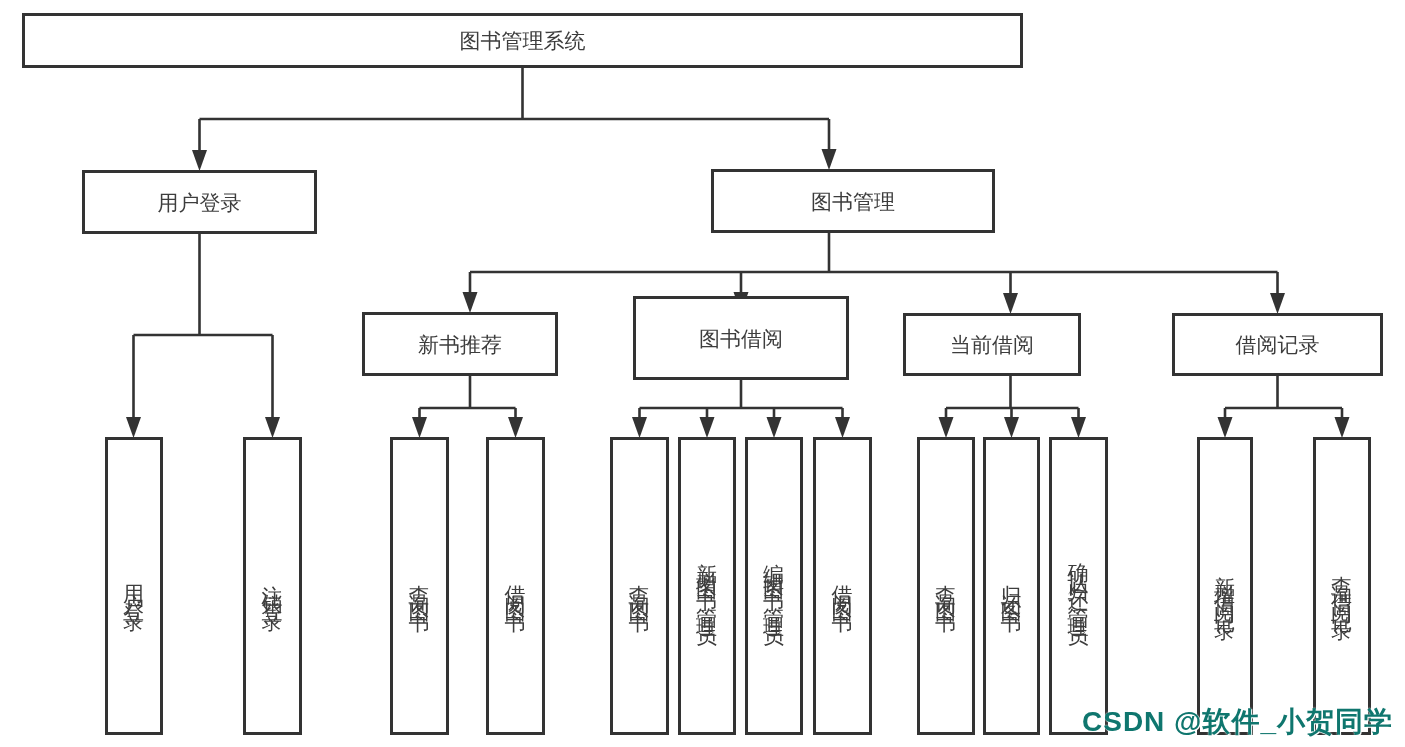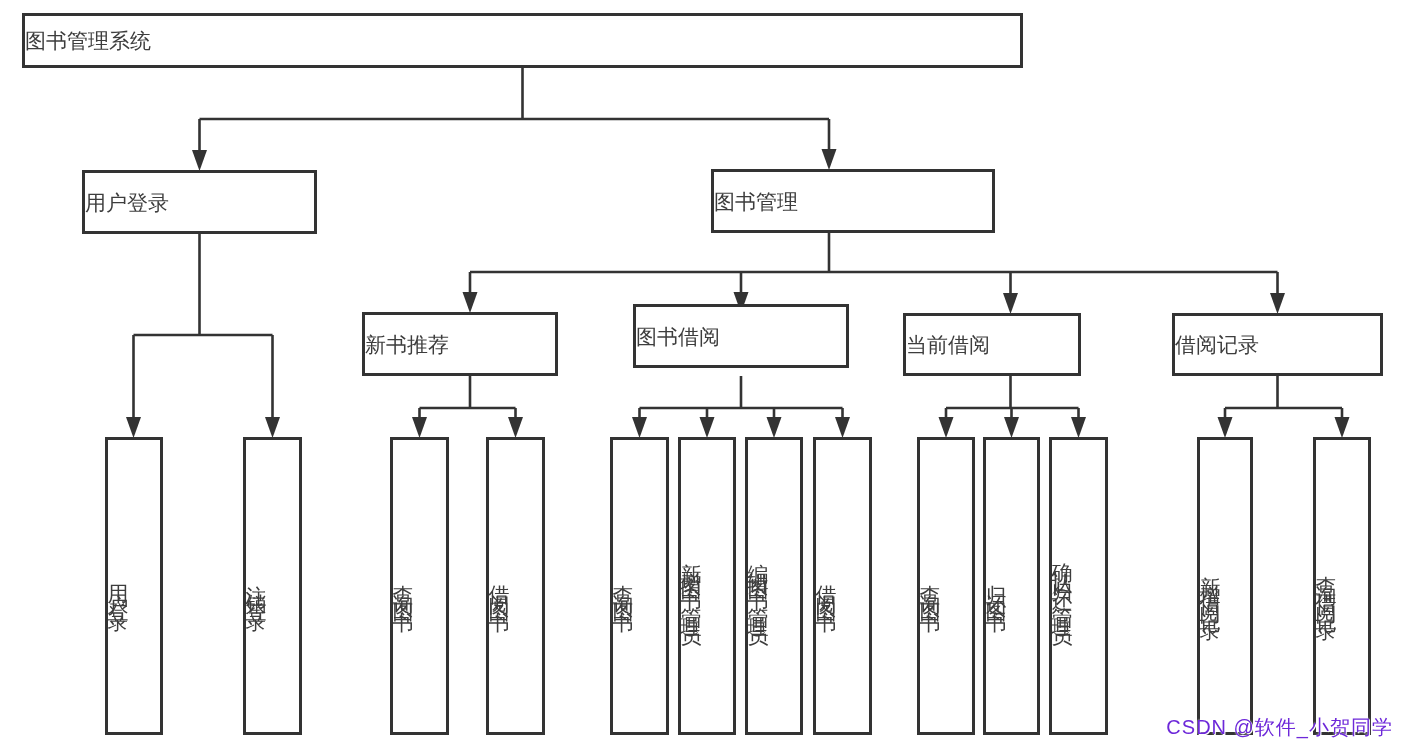--- a/index.html
+++ b/index.html
@@ -11,40 +11,41 @@
     overflow:hidden;
   }
   #wires{position:absolute;left:0;top:0;width:1405px;height:747px;}
   #wires path{stroke:#333333;stroke-width:2.6;fill:none;}
   #wires polygon{fill:#333333;stroke:none;}
   .node{
     position:absolute;
     box-sizing:border-box;
     border:3px solid #333333;
     background:#ffffff;
-    display:flex;align-items:center;justify-content:flex-start;
+    display:flex;align-items:center;justify-content:center;
     color:#3d3d3d;
     font-size:21px;
     line-height:1;
     text-align:center;
     white-space:nowrap;
   }
   .node span{display:block;}
   .v span{
     writing-mode:vertical-rl;
     letter-spacing:9px;
     white-space:nowrap;
   }
   .watermark{
     position:absolute;
     right:12px;bottom:6px;
-    font-size:20px;
-    color:#6d28d9;
+    font-size:28px;
+    color:#0f766e;
     text-shadow:0 0 2px #ffffff,1px 1px 0 #ffffff;
     letter-spacing:1px;
+    font-weight:bold;
   }
 </style>
 </head>
 <body>
 
 <div id="canvas">
 
   <svg id="wires" viewBox="0 0 1405 747" xmlns="http://www.w3.org/2000/svg">
     <g>
       <path d="M522.5 68 V119 M199.5 119 H829 M199.5 119 V153 M829 119 V152"></path>
@@ -86,21 +87,21 @@
   <div class="node" style="left:82px;top:170px;width:235px;height:64px">
     <span>用户登录</span>
   </div>
   <div class="node" style="left:711px;top:169px;width:284px;height:64px">
     <span>图书管理</span>
   </div>
 
   <div class="node" style="left:362px;top:312px;width:196px;height:64px">
     <span>新书推荐</span>
   </div>
-  <div class="node" style="left:633px;top:304px;width:216px;height:64px">
+  <div class="node" style="left:633px;top:296px;width:216px;height:84px">
     <span>图书借阅</span>
   </div>
   <div class="node" style="left:903px;top:313px;width:178px;height:63px">
     <span>当前借阅</span>
   </div>
   <div class="node" style="left:1172px;top:313px;width:211px;height:63px">
     <span>借阅记录</span>
   </div>
 
   <div class="node v" style="left:105px;top:437px;width:58px;height:298px">

